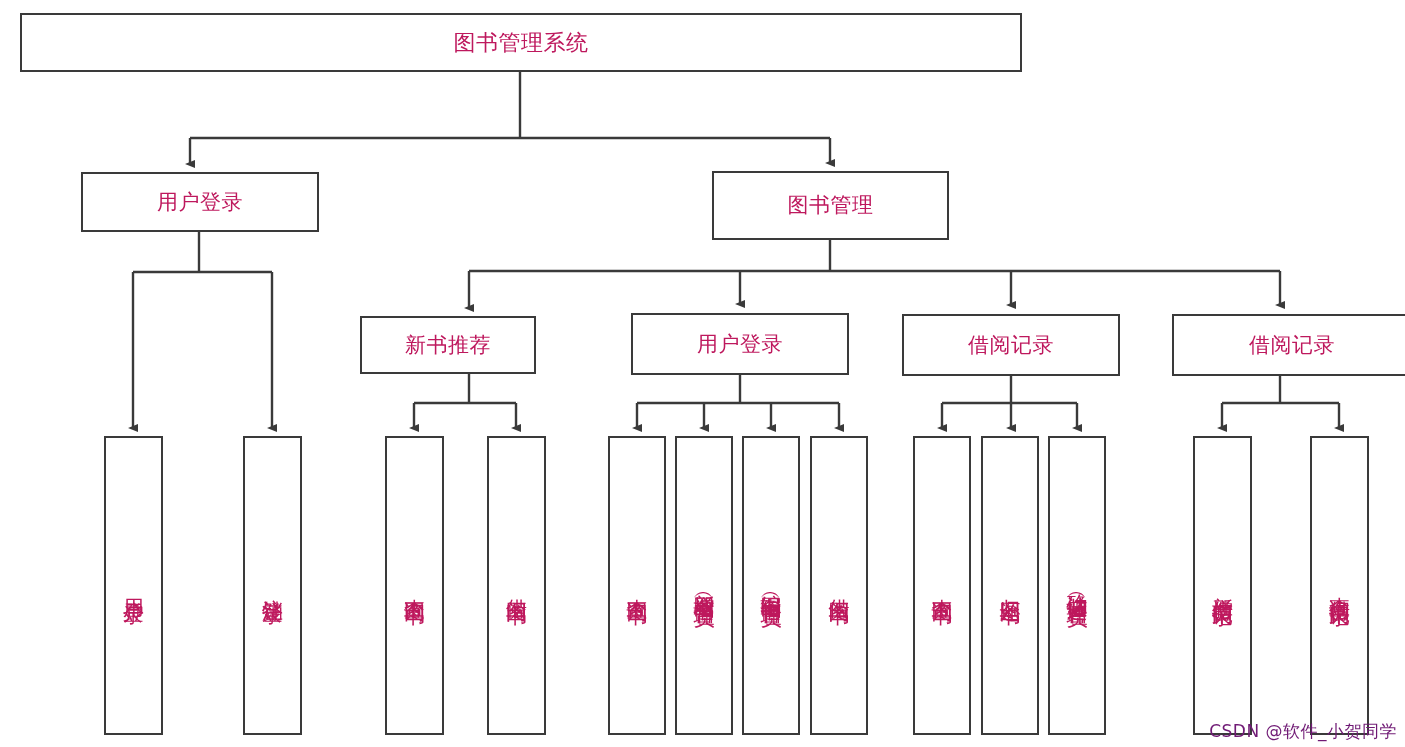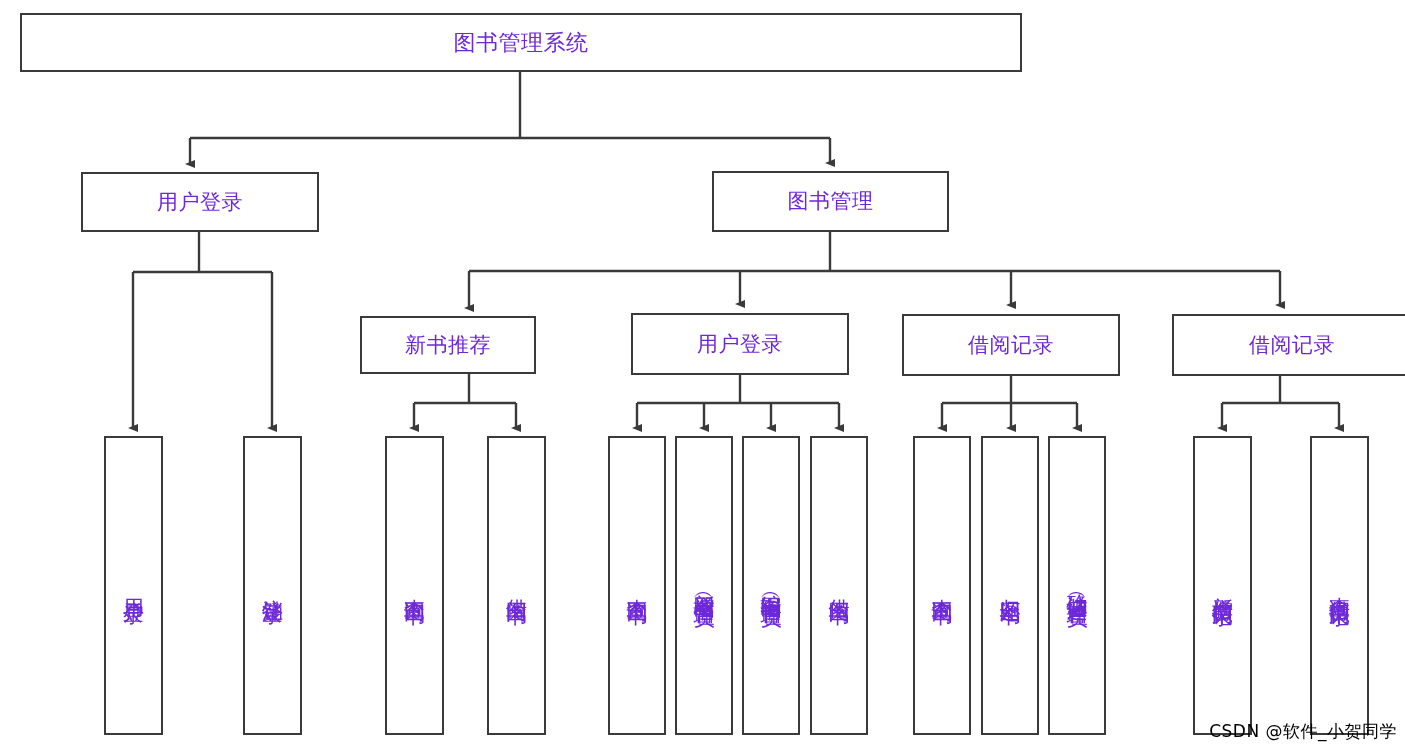--- a/index.html
+++ b/index.html
@@ -33,21 +33,21 @@
     display: flex;
     align-items: center;
     justify-content: center;
     color: #1a1a1a;
   }
   .node-label {
     display: block;
     text-align: right;
     line-height: 1.18;
     white-space: pre;
-    color: #6d28d9;
+    color: #be185d;
   }
   
   .node.horiz .node-label {
     font-size: 21px;
     letter-spacing: 0.5px;
   }
   .node.root .node-label {
     font-size: 22px;
   }
   
@@ -63,21 +63,21 @@
     line-height: 1.05;
     letter-spacing: 2px;
     white-space: nowrap;
     max-height: 100%;
   }
   #watermark {
     position: absolute;
     right: 8px;
     bottom: 4px;
     font-size: 17px;
-    color: #000000;
+    color: #701a75;
     letter-spacing: 0.5px;
     white-space: nowrap;
     user-select: none;
   }
 </style>
 </head>
 <body>
 
 <div id="diagram-root">
 
@@ -131,21 +131,21 @@
     </g>
   </svg>
 
   <div class="node horiz root" style="left:20px; top:13px; width:1002px; height:59px;">
     <span class="node-label">图书管理系统</span>
   </div>
 
   <div class="node horiz" style="left:81px; top:172px; width:238px; height:60px;">
     <span class="node-label">用户登录</span>
   </div>
-  <div class="node horiz" style="left:712px; top:171px; width:237px; height:61px;">
+  <div class="node horiz" style="left:712px; top:171px; width:237px; height:69px;">
     <span class="node-label">图书管理</span>
   </div>
 
   <div class="node horiz" style="left:360px; top:316px; width:176px; height:58px;">
     <span class="node-label">新书推荐</span>
   </div>
   <div class="node horiz" style="left:631px; top:313px; width:218px; height:62px;">
     <span class="node-label">用户登录</span>
   </div>
   <div class="node horiz" style="left:902px; top:314px; width:218px; height:62px;">

